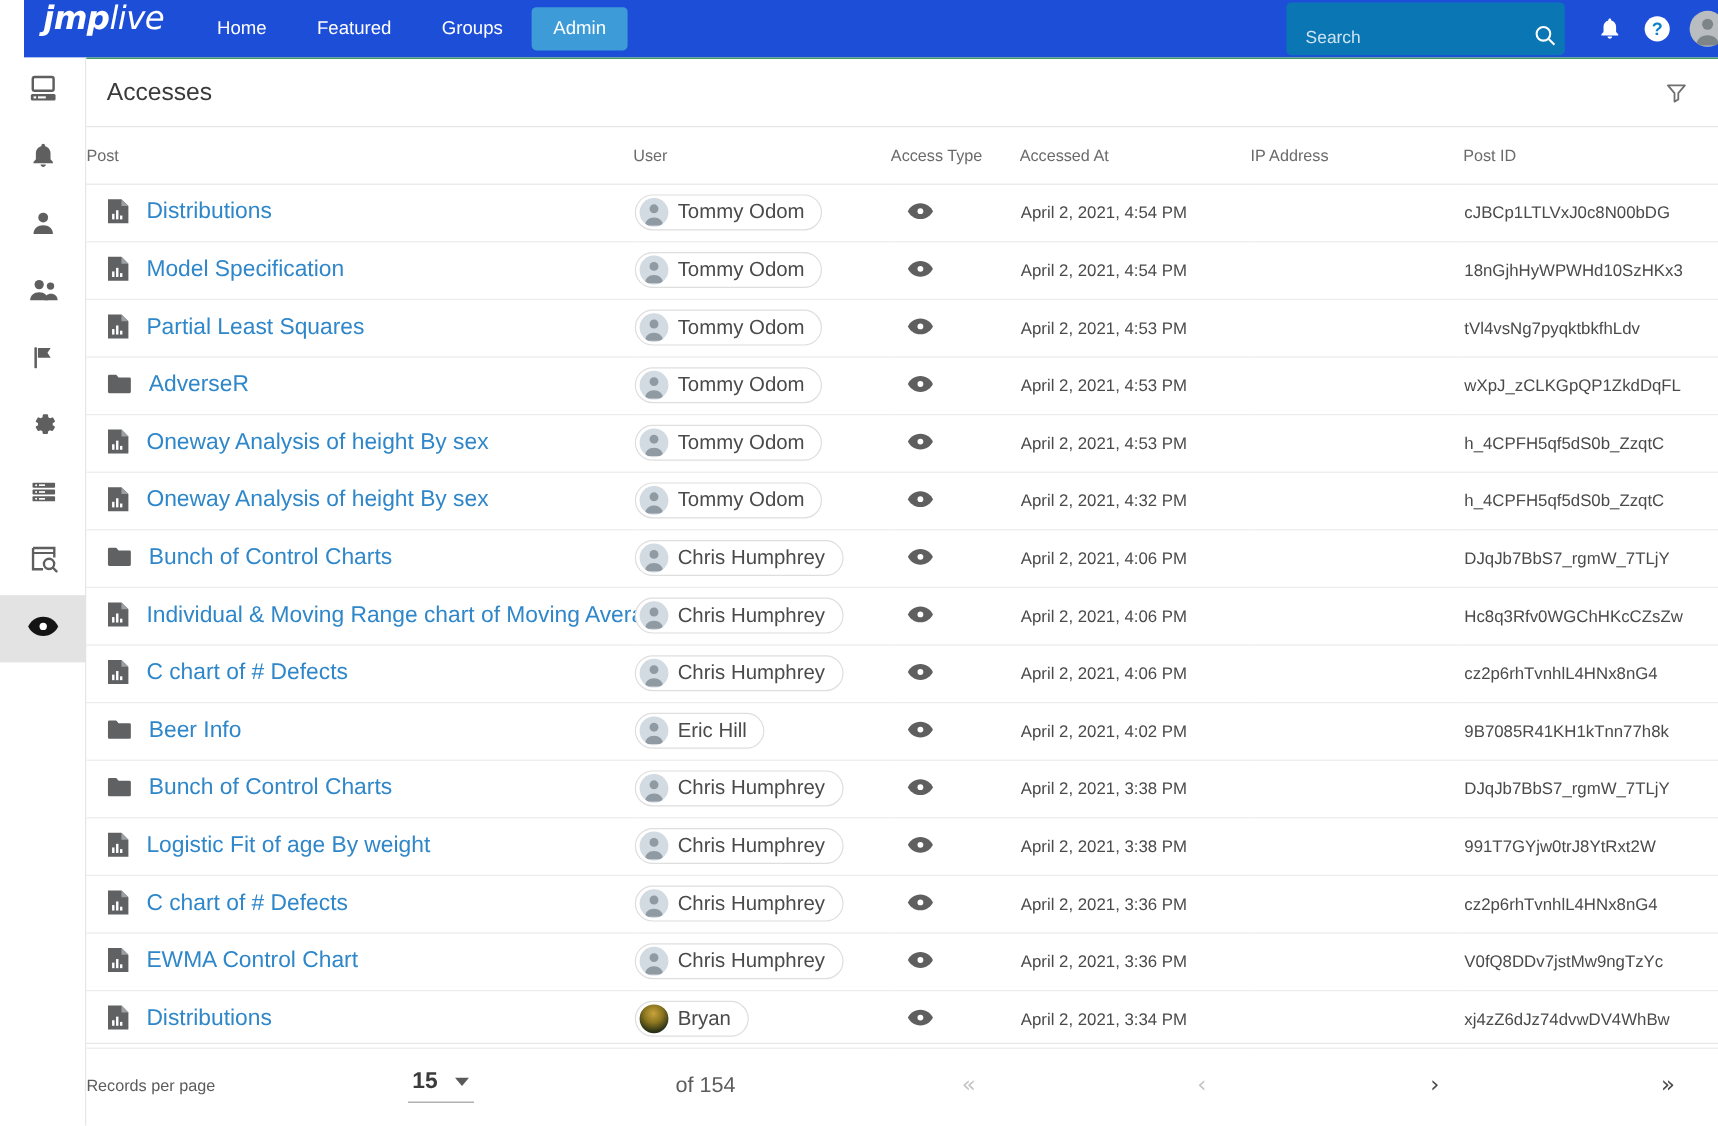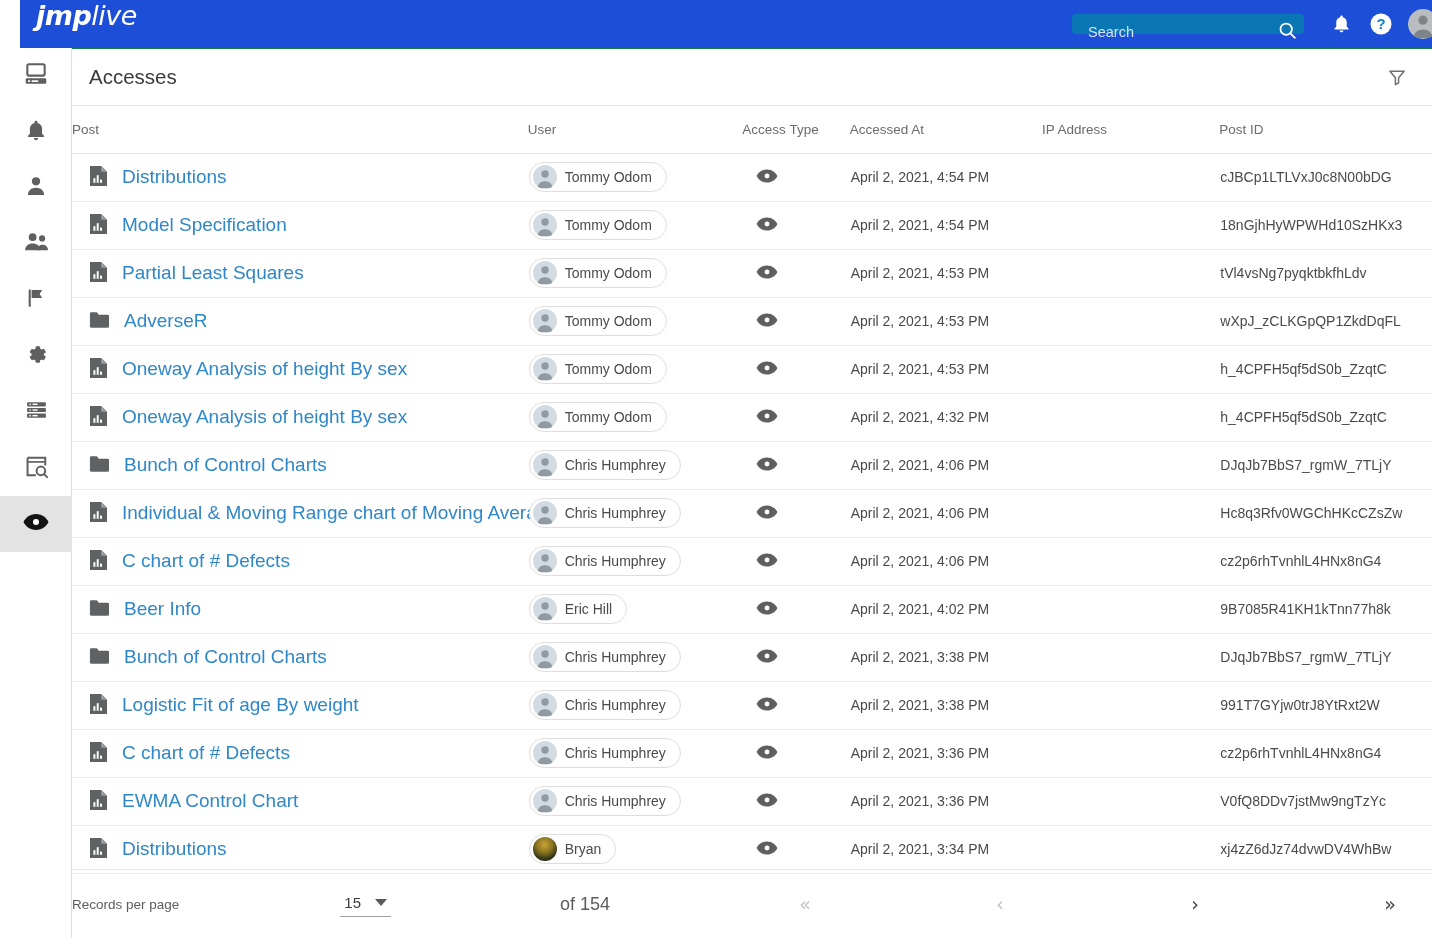--- a/index.html
+++ b/index.html
@@ -37,21 +37,21 @@
     border-radius: 4px; cursor: pointer;
     white-space: nowrap;
   }
   .navtab.active { background: #3d9cd8; }
 
   .topbar-right {
     margin-left: auto; display: flex; align-items: center;
     padding-right: 14px;
   }
   .searchbox {
-    width: 232px; height: 20px;
+    width: 232px; height: 44px;
     background: #0b76b4;
     border-radius: 4px;
     display: flex; align-items: center;
     padding: 16px 10px 0 14px;
     margin-right: 14px;
   }
   .searchbox input {
     flex: 1; border: none; outline: none; background: transparent;
     color: #ffffff; font-size: 14.5px;
     font-family: "Liberation Sans", sans-serif;
@@ -142,21 +142,21 @@
   .chip-avatar {
     width: 24px; height: 24px; border-radius: 50%;
     background: #d2dae2; flex: 0 0 24px;
     display: flex; align-items: flex-end; justify-content: center;
     overflow: hidden; margin-right: 8px;
   }
   .chip-avatar.photo {
     background: radial-gradient(circle at 48% 32%, #c9a43a 0%, #8b7520 38%, #2d3416 72%, #12150a 100%);
   }
   .chip-name {
-    font-size: 14px; color: #4a4a4a; white-space: nowrap;
+    font-size: 17px; color: #4a4a4a; white-space: nowrap;
     overflow: hidden; text-overflow: ellipsis;
   }
 
   .eye-cell { padding-left: 14px; }
 
   
   .pager {
     position: absolute; left: 0; bottom: 0;
     width: 1360px; height: 69px;
     display: flex; align-items: center; justify-content: space-between;
@@ -164,38 +164,44 @@
     border-top: 1px solid #e6e6e6;
     margin-top: 23px;
   }
   .pg-label { font-size: 13.5px; color: #5c5c5c; margin-right: 14px; }
   .pg-select {
     display: flex; align-items: center;
     border-bottom: 1px solid #9e9e9e;
     padding: 2px 4px 5px 4px; margin-right: 22px;
     cursor: pointer; min-width: 50px;
   }
-  .pg-select-val { font-size: 15px; color: #3b3b3b; margin-right: 14px; }
+  .pg-select-val { font-size: 19px; color: #3b3b3b; margin-right: 14px; font-weight: bold; }
   .pg-of { font-size: 18px; color: #5c5c5c; margin-right: 24px; }
   .pg-btn {
     width: 34px; height: 34px; margin: 0 7px;
     display: flex; align-items: center; justify-content: center;
     cursor: pointer; font-size: 19px; color: #4a4a4a;
     font-family: "DejaVu Sans", sans-serif;
   }
   .pg-btn.disabled { color: #c4c4c4; cursor: default; }
 </style>
 </head>
 <body>
 
 <div class="topbar">
   <div class="brand">
     <span class="jmp">jmp</span>
       <span class="live">live</span>
   </div>
+  <div class="navtabs" id="navtabs">
+      <div class="navtab">Home</div>
+      <div class="navtab">Featured</div>
+      <div class="navtab">Groups</div>
+      <div class="navtab active">Admin</div>
+    </div>
 
   <div class="topbar-right">
     <div class="searchbox">
       <input type="text" placeholder="Search" style="">
       <span>
         <svg width="21" height="21" viewBox="0 0 24 24" fill="none" stroke="#ffffff" stroke-width="2">
           <circle cx="10.5" cy="10.5" r="6.5"></circle>
             <line x1="15.5" y1="15.5" x2="21" y2="21"></line>
         </svg>
       </span>

